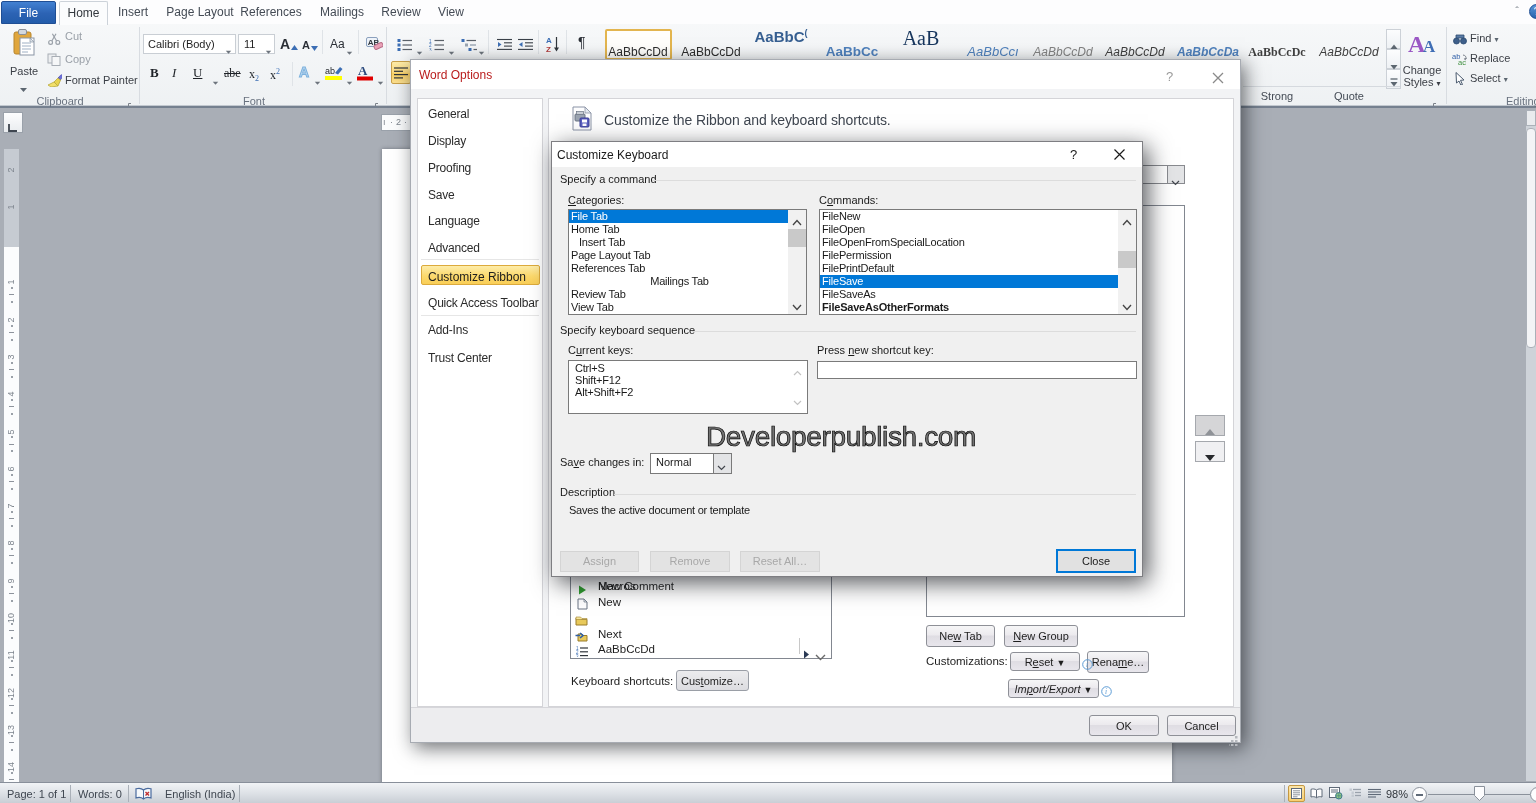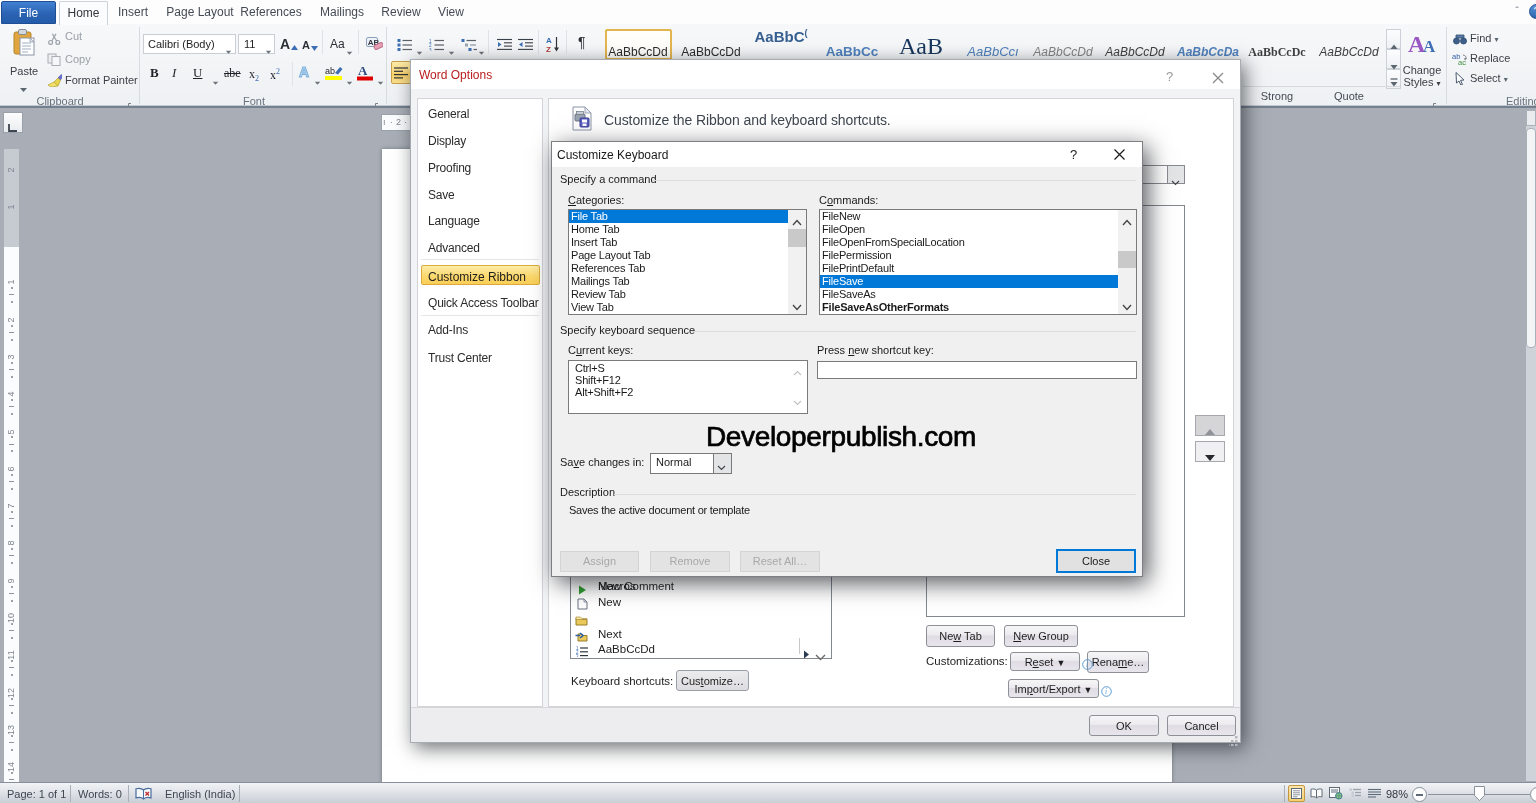--- a/index.html
+++ b/index.html
@@ -212,21 +212,21 @@
           <line x1="0" y1="4.3" x2="9" y2="4.3"></line>
           <line x1="0" y1="7.6" x2="14" y2="7.6"></line>
           <line x1="0" y1="10.9" x2="9" y2="10.9"></line>
         </g>
       </svg></div>
     <div class="ab" style="left:605px;top:29px;width:67px;height:31px;background:#fffefb;border:2px solid #e3b54e;border-radius:2px;"></div>
     <div class="ab" style="left:602px;top:29px;width:72px;height:31px;font-size:12px;font-weight:normal;font-style:normal;color:#2b2b2b;font-family:'Liberation Sans';text-align:center;display:flex;align-items:flex-end;justify-content:center;line-height:1;padding-bottom:2px;">AaBbCcDd</div>
     <div class="ab" style="left:675px;top:29px;width:72px;height:31px;font-size:12px;font-weight:normal;font-style:normal;color:#2b2b2b;font-family:'Liberation Sans';text-align:center;display:flex;align-items:flex-end;justify-content:center;line-height:1;padding-bottom:2px;">AaBbCcDd</div>
     <div class="ab" style="left:745px;top:29px;width:72px;height:31px;font-size:15px;font-weight:bold;font-style:normal;color:#365f91;font-family:'Liberation Sans';text-align:center;display:flex;justify-content:center;line-height:1;padding-bottom:2px;">AaBbC<span style="font-size:9px;">(</span></div>
     <div class="ab" style="left:816px;top:29px;width:72px;height:31px;font-size:13.5px;font-weight:bold;font-style:normal;color:#4f81bd;font-family:'Liberation Sans';text-align:center;display:flex;align-items:flex-end;justify-content:center;line-height:1;padding-bottom:2px;">AaBbCc</div>
-    <div class="ab" style="left:885px;top:29px;width:72px;height:31px;font-size:24px;font-weight:normal;font-style:normal;color:#17365d;font-family:'Liberation Serif';text-align:center;display:flex;align-items:flex-end;justify-content:center;line-height:1;padding-bottom:2px;">AaB</div>
+    <div class="ab" style="left:885px;top:29px;width:72px;height:31px;font-size:20px;font-weight:normal;font-style:normal;color:#17365d;font-family:'Liberation Serif';text-align:center;display:flex;align-items:flex-end;justify-content:center;line-height:1;padding-bottom:12px;">AaB</div>
     <div class="ab" style="left:957px;top:29px;width:72px;height:31px;font-size:13px;font-weight:normal;font-style:italic;color:#4f81bd;font-family:'Liberation Sans';text-align:center;display:flex;align-items:flex-end;justify-content:center;line-height:1;padding-bottom:2px;">AaBbCcı</div>
     <div class="ab" style="left:1027px;top:29px;width:72px;height:31px;font-size:12px;font-weight:normal;font-style:italic;color:#828282;font-family:'Liberation Sans';text-align:center;display:flex;align-items:flex-end;justify-content:center;line-height:1;padding-bottom:2px;">AaBbCcDd</div>
     <div class="ab" style="left:1099px;top:29px;width:72px;height:31px;font-size:12px;font-weight:normal;font-style:italic;color:#3f3f3f;font-family:'Liberation Sans';text-align:center;display:flex;align-items:flex-end;justify-content:center;line-height:1;padding-bottom:2px;">AaBbCcDd</div>
     <div class="ab" style="left:1172px;top:29px;width:72px;height:31px;font-size:12px;font-weight:bold;font-style:italic;color:#4f81bd;font-family:'Liberation Sans';text-align:center;display:flex;align-items:flex-end;justify-content:center;line-height:1;padding-bottom:2px;">AaBbCcDa</div>
     <div class="ab" style="left:1241px;top:29px;width:72px;height:31px;font-size:12px;font-weight:bold;font-style:normal;color:#3f3f3f;font-family:Liberation Serif, serif;text-align:center;display:flex;align-items:flex-end;justify-content:center;line-height:1;padding-bottom:2px;">AaBbCcDc</div>
     <div class="ab" style="left:1313px;top:29px;width:72px;height:31px;font-size:12px;font-weight:normal;font-style:italic;color:#3f3f3f;font-family:'Liberation Sans';text-align:center;display:flex;align-items:flex-end;justify-content:center;line-height:1;padding-bottom:2px;">AaBbCcDd</div>
     <div class="ab" style="left:1249px;top:90px;width:56px;font-size:11px;color:#444b55;text-align:center;">Strong</div>
     <div class="ab" style="left:1321px;top:90px;width:56px;font-size:11px;color:#444b55;text-align:center;">Quote</div>
     <div class="ab" style="left:1386px;top:29px;width:15px;height:20px;background:linear-gradient(#fcfdfe,#eef1f4);border:1px solid #ccd1d7;"></div>
     <div class="ab" style="left:1386px;top:49px;width:15px;height:20px;background:linear-gradient(#fcfdfe,#eef1f4);border:1px solid #ccd1d7;"></div>
@@ -488,21 +488,21 @@
     <div class="wbtn" style="left:265px;top:610px;width:73px;height:21px;line-height:20px;background:linear-gradient(#ececee,#dcdce0);border-color:#9a9ea6;">Cus<u>t</u>omize…</div>
     <div class="wbtn" style="left:515px;top:565px;width:69px;height:22px;line-height:21px;">Ne<u>w</u> Tab</div>
     <div class="wbtn" style="left:593px;top:565px;width:74px;height:22px;line-height:21px;"><u>N</u>ew Group</div>
     <div class="wbtn" style="left:676px;top:591px;width:62px;height:22px;line-height:21px;">Rena<u>m</u>e…</div>
     <div class="ab" style="left:515px;top:595px;font-size:11.5px;color:#1e1e1e;">Customizations:</div>
     <div class="wbtn" style="left:599px;top:592px;width:70px;height:19px;line-height:18px;">R<u>e</u>set <span style="font-size:9px;">▼</span></div>
     <div class="ic" style="left:671px;top:596px;"><svg width="11" height="11">
         <circle cx="5.5" cy="5.5" r="4.8" fill="none" stroke="#5b9bd5" stroke-width="1"></circle>
         <text x="4" y="8.2" font-size="7.5" font-style="italic" fill="#5b9bd5" font-family="Liberation Serif">i</text>
       </svg></div>
-    <div class="wbtn" style="left:597px;top:619px;width:91px;height:19px;line-height:18px;">Im<u>p</u>ort/Export <span style="font-size:9px;">▼</span></div>
+    <div class="wbtn" style="left:597px;top:619px;width:91px;height:19px;line-height:18px;font-style:italic;">Im<u>p</u>ort/Export <span style="font-size:9px;">▼</span></div>
     <div class="ic" style="left:690px;top:623px;"><svg width="11" height="11">
         <circle cx="5.5" cy="5.5" r="4.8" fill="none" stroke="#5b9bd5" stroke-width="1"></circle>
         <text x="4" y="8.2" font-size="7.5" font-style="italic" fill="#5b9bd5" font-family="Liberation Serif">i</text>
       </svg></div>
     <div class="ab" style="left:784px;top:355px;width:30px;height:21px;background:#d5d5d7;border:1px solid #a5a8ad;"></div>
     <div class="ic" style="left:793px;top:362px;"><svg width="12" height="8">
         <path d="M6 1 L11 7 H1 z" fill="#8f9297"></path>
       </svg></div>
     <div class="ab" style="left:784px;top:381px;width:30px;height:21px;background:#f0f0f2;border:1px solid #a5a8ad;"></div>
     <div class="ic" style="left:793px;top:388px;"><svg width="12" height="8">
@@ -529,24 +529,24 @@
     <div class="ic" style="left:562px;top:7px;"><svg width="11" height="11">
         <path d="M0.5 0.5 L10.5 10.5 M10.5 0.5 L0.5 10.5" stroke="#1a1a1a" stroke-width="1.2"></path>
       </svg></div>
     <div class="cklabel" style="left:8px;top:31px;">Specify a command</div>
     <div class="etch" style="left:100px;top:38px;width:484px;"></div>
     <div class="cklabel" style="left:16px;top:52px;"><u>C</u>ategories:</div>
     <div class="cklabel" style="left:267px;top:52px;">C<u>o</u>mmands:</div>
     <div class="lbx" style="left:16px;top:67px;width:239px;height:106px;">
       <div class="li sel" style="top:0px;right:18px;height:13px;line-height:13px;padding-left:2px;left:0;">File Tab</div>
       <div class="li" style="top:13px;right:18px;height:13px;line-height:13px;padding-left:2px;left:0;">Home Tab</div>
-      <div class="li" style="top:26px;right:18px;height:13px;line-height:13px;padding-left:2px;left:0;">Insert Tab</div>
+      <div class="li" style="top:26px;right:18px;height:13px;line-height:13px;padding-left:10px;left:0;">Insert Tab</div>
       <div class="li" style="top:39px;right:18px;height:13px;line-height:13px;padding-left:2px;left:0;">Page Layout Tab</div>
       <div class="li" style="top:52px;right:18px;height:13px;line-height:13px;padding-left:2px;left:0;">References Tab</div>
-      <div class="li" style="top:65px;right:18px;height:13px;line-height:13px;padding-left:2px;left:0;">Mailings Tab</div>
+      <div class="li" style="top:65px;right:18px;height:13px;line-height:13px;padding-left:2px;left:0;text-align:center;">Mailings Tab</div>
       <div class="li" style="top:78px;right:18px;height:13px;line-height:13px;padding-left:2px;left:0;">Review Tab</div>
       <div class="li" style="top:91px;right:18px;height:13px;line-height:13px;padding-left:2px;left:0;">View Tab</div>
       <div class="sbar">
         <div class="sarr" style="top:6px;"><svg width="10" height="7">
             <path d="M1 6 L5 1.5 L9 6" fill="none" stroke="#444" stroke-width="1.3"></path>
           </svg></div>
         <div class="sarr" style="bottom:6px;"><svg width="10" height="7">
             <path d="M1 1 L5 5.5 L9 1" fill="none" stroke="#444" stroke-width="1.3"></path>
           </svg></div>
         <div style="position:absolute;left:0;top:19px;width:18px;height:18px;background:#c9c9c9;"></div>
@@ -580,21 +580,21 @@
       <div class="li" style="top:13px;height:12px;line-height:12px;padding-left:2px;">Shift+F12</div>
       <div class="li" style="top:25px;height:12px;line-height:12px;padding-left:2px;">Alt+Shift+F2</div>
       <div style="position:absolute;right:5px;top:5px;"><svg width="9" height="6">
           <path d="M1 5 L4.5 1.5 L8 5" fill="none" stroke="#c2c2c2" stroke-width="1.2"></path>
         </svg></div>
       <div style="position:absolute;right:5px;bottom:5px;"><svg width="9" height="6">
           <path d="M1 1 L4.5 4.5 L8 1" fill="none" stroke="#c2c2c2" stroke-width="1.2"></path>
         </svg></div>
     </div>
     <div class="lbx" style="left:265px;top:219px;width:320px;height:18px;"></div>
-    <div class="ab" style="left:154px;top:279px;width:290px;font-size:28px;color:#000000;letter-spacing:-0.35px;-webkit-text-stroke:0.7px #000;white-space:nowrap;">Developerpublish.com</div>
+    <div class="ab" style="left:154px;top:279px;width:290px;font-size:28px;color:#737373;letter-spacing:-0.35px;-webkit-text-stroke:0.7px #000;white-space:nowrap;">Developerpublish.com</div>
     <div class="cklabel" style="left:8px;top:314px;">Sa<u>v</u>e changes in:</div>
     <div class="lbx" style="left:98px;top:311px;width:82px;height:21px;"></div>
     <div class="ab" style="left:161px;top:312px;width:18px;height:19px;background:#e3e4e6;border-left:1px solid #7a7a7a;"></div>
     <div class="ic" style="left:165px;top:319px;"><svg width="9" height="6">
         <path d="M1 1 L4.5 4.5 L8 1" fill="none" stroke="#42464d" stroke-width="1.2"></path>
       </svg></div>
     <div class="cklabel" style="left:104px;top:314px;">Normal</div>
     <div class="cklabel" style="left:8px;top:344px;">Description</div>
     <div class="etch" style="left:62px;top:352px;width:522px;"></div>
     <div class="cklabel" style="left:17px;top:362px;letter-spacing:-0.25px;">Saves the active document or template</div>

